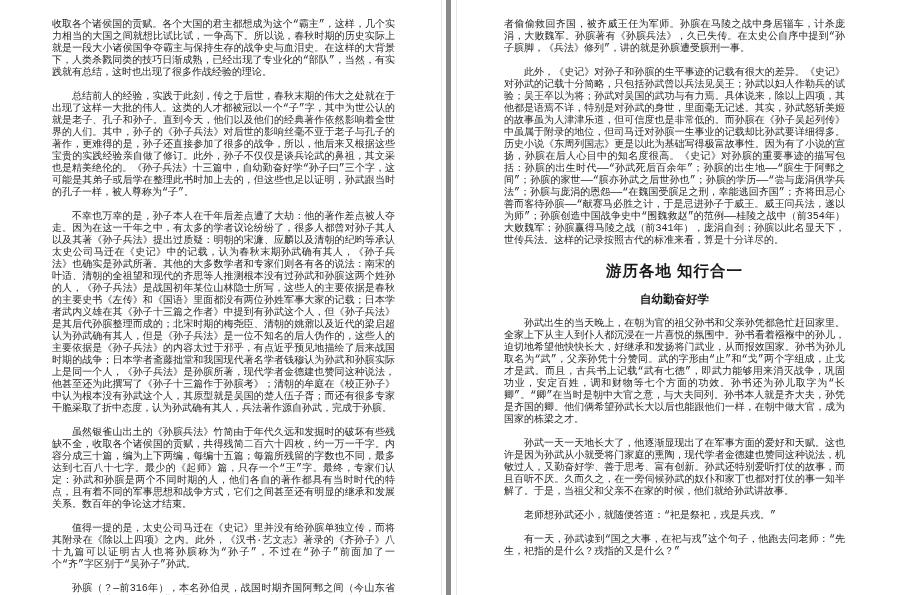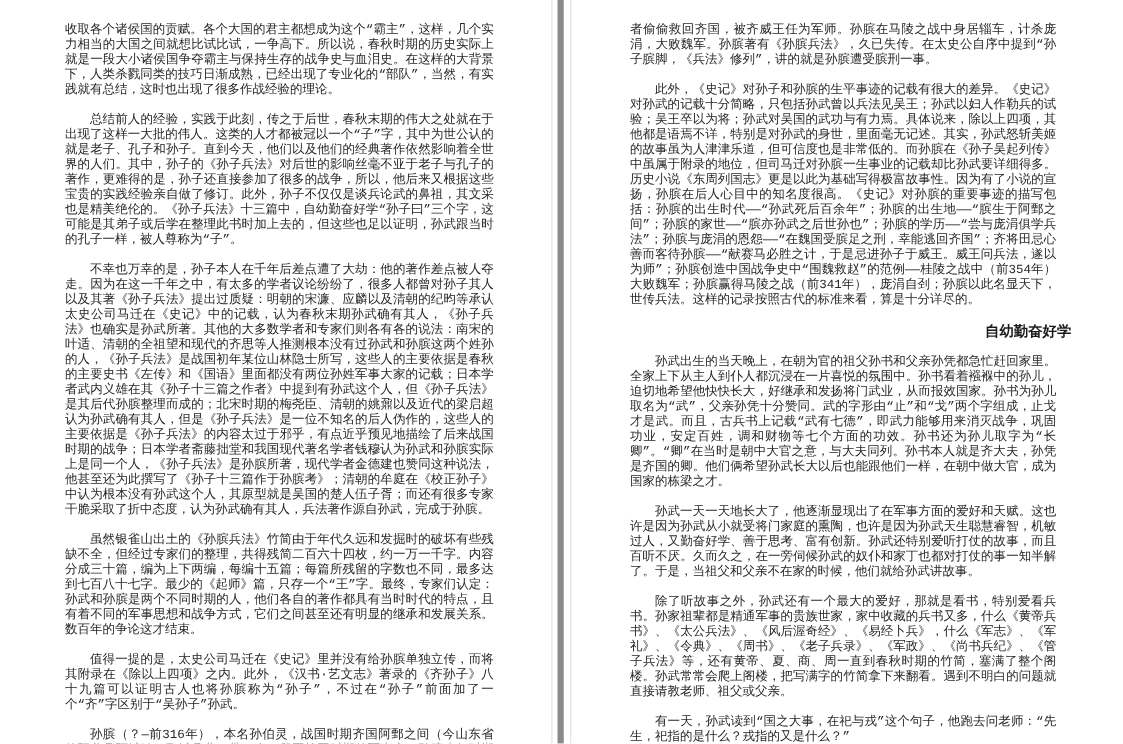--- a/index.html
+++ b/index.html
@@ -67,49 +67,49 @@
     font-weight: bold;
     text-align: center;
     color: #1a1a1a;
     letter-spacing: 1px;
   }
   .sub-heading {
     margin: 11px 0 0 0;
     font-size: 11.5px;
     line-height: 15px;
     font-weight: bold;
-    text-align: right;
+    text-align: center;
     color: #1a1a1a;
   }
   .after-heading { margin-top: 11px; }
 </style>
 </head>
 <body>
 
 <div class="spread">
 
   <div class="page page-left">
     <p class="para">收取各个诸侯国的贡赋。各个大国的君主都想成为这个“霸主”，这样，几个实力相当的大国之间就想比试比试，一争高下。所以说，春秋时期的历史实际上就是一段大小诸侯国争夺霸主与保持生存的战争史与血泪史。在这样的大背景下，人类杀戮同类的技巧日渐成熟，已经出现了专业化的“部队”，当然，有实践就有总结，这时也出现了很多作战经验的理论。</p>
     <p class="para gap indent">总结前人的经验，实践于此刻，传之于后世，春秋末期的伟大之处就在于出现了这样一大批的伟人。这类的人才都被冠以一个“子”字，其中为世公认的就是老子、孔子和孙子。直到今天，他们以及他们的经典著作依然影响着全世界的人们。其中，孙子的《孙子兵法》对后世的影响丝毫不亚于老子与孔子的著作，更难得的是，孙子还直接参加了很多的战争，所以，他后来又根据这些宝贵的实践经验亲自做了修订。此外，孙子不仅仅是谈兵论武的鼻祖，其文采也是精美绝伦的。《孙子兵法》十三篇中，自幼勤奋好学“孙子曰”三个字，这可能是其弟子或后学在整理此书时加上去的，但这些也足以证明，孙武跟当时的孔子一样，被人尊称为“子”。</p>
     <p class="para gap indent">不幸也万幸的是，孙子本人在千年后差点遭了大劫：他的著作差点被人夺走。因为在这一千年之中，有太多的学者议论纷纷了，很多人都曾对孙子其人以及其著《孙子兵法》提出过质疑：明朝的宋濂、应麟以及清朝的纪昀等承认太史公司马迁在《史记》中的记载，认为春秋末期孙武确有其人，《孙子兵法》也确实是孙武所著。其他的大多数学者和专家们则各有各的说法：南宋的叶适、清朝的全祖望和现代的齐思等人推测根本没有过孙武和孙膑这两个姓孙的人，《孙子兵法》是战国初年某位山林隐士所写，这些人的主要依据是春秋的主要史书《左传》和《国语》里面都没有两位孙姓军事大家的记载；日本学者武内义雄在其《孙子十三篇之作者》中提到有孙武这个人，但《孙子兵法》是其后代孙膑整理而成的；北宋时期的梅尧臣、清朝的姚鼐以及近代的梁启超认为孙武确有其人，但是《孙子兵法》是一位不知名的后人伪作的，这些人的主要依据是《孙子兵法》的内容太过于邪乎，有点近乎预见地描绘了后来战国时期的战争；日本学者斋藤拙堂和我国现代著名学者钱穆认为孙武和孙膑实际上是同一个人，《孙子兵法》是孙膑所著，现代学者金德建也赞同这种说法，他甚至还为此撰写了《孙子十三篇作于孙膑考》；清朝的牟庭在《校正孙子》中认为根本没有孙武这个人，其原型就是吴国的楚人伍子胥；而还有很多专家干脆采取了折中态度，认为孙武确有其人，兵法著作源自孙武，完成于孙膑。</p>
-    <p class="para gap indent">虽然银雀山出土的《孙膑兵法》竹简由于年代久远和发掘时的破坏有些残缺不全，但经过专家们的整理，共得残简二百六十四枚，约一万一千字。内容分成三十篇，编为上下两编，每编十五篇；每篇所残留的字数也不同，最多达到七百八十七字。最少的《起师》篇，只存一个“王”字。最终，专家们认定：孙武和孙膑是两个不同时期的人，他们各自的著作都具有当时时代的特点，且有着不同的军事思想和战争方式，它们之间甚至还有明显的继承和发展关系。数百年的争论这才结束。</p>
+    <p class="para gap indent">虽然银雀山出土的《孙膑兵法》竹简由于年代久远和发掘时的破坏有些残缺不全，收取各个诸侯国的贡赋，共得残简二百六十四枚，约一万一千字。内容分成三十篇，编为上下两编，每编十五篇；每篇所残留的字数也不同，最多达到七百八十七字。最少的《起师》篇，只存一个“王”字。最终，专家们认定：孙武和孙膑是两个不同时期的人，他们各自的著作都具有当时时代的特点，且有着不同的军事思想和战争方式，它们之间甚至还有明显的继承和发展关系。数百年的争论这才结束。</p>
     <p class="para gap indent">值得一提的是，太史公司马迁在《史记》里并没有给孙膑单独立传，而将其附录在《除以上四项》之内。此外，《汉书·艺文志》著录的《齐孙子》八十九篇可以证明古人也将孙膑称为“孙子”，不过在“孙子”前面加了一个“齐”字区别于“吴孙子”孙武。</p>
     <p class="para gap indent">孙膑（？—前316年），本名孙伯灵，战国时期齐国阿鄄之间（今山东省的阳谷县阿城镇、鄄城县北一带）人，我国战国时期的军事家。孙膑少年时期曾与庞涓同学兵法，后庞涓升为魏惠王将军，将孙膑骗到魏，对孙膑用刖刑（即砍去双脚）。后来，孙膑被齐国使</p>
   </div>
 
   <div class="page page-right">
     <p class="para">者偷偷救回齐国，被齐威王任为军师。孙膑在马陵之战中身居辎车，计杀庞涓，大败魏军。孙膑著有《孙膑兵法》，久已失传。在太史公自序中提到“孙子膑脚，《兵法》修列”，讲的就是孙膑遭受膑刑一事。</p>
     <p class="para gap indent">此外，《史记》对孙子和孙膑的生平事迹的记载有很大的差异。《史记》对孙武的记载十分简略，只包括孙武曾以兵法见吴王；孙武以妇人作勒兵的试验；吴王卒以为将；孙武对吴国的武功与有力焉。具体说来，除以上四项，其他都是语焉不详，特别是对孙武的身世，里面毫无记述。其实，孙武怒斩美姬的故事虽为人津津乐道，但可信度也是非常低的。而孙膑在《孙子吴起列传》中虽属于附录的地位，但司马迁对孙膑一生事业的记载却比孙武要详细得多。历史小说《东周列国志》更是以此为基础写得极富故事性。因为有了小说的宣扬，孙膑在后人心目中的知名度很高。《史记》对孙膑的重要事迹的描写包括：孙膑的出生时代——“孙武死后百余年”；孙膑的出生地——“膑生于阿鄄之间”；孙膑的家世——“膑亦孙武之后世孙也”；孙膑的学历——“尝与庞涓俱学兵法”；孙膑与庞涓的恩怨——“在魏国受膑足之刑，幸能逃回齐国”；齐将田忌心善而客待孙膑——“献赛马必胜之计，于是忌进孙子于威王。威王问兵法，遂以为师”；孙膑创造中国战争史中“围魏救赵”的范例——桂陵之战中（前354年）大败魏军；孙膑赢得马陵之战（前341年），庞涓自刭；孙膑以此名显天下，世传兵法。这样的记录按照古代的标准来看，算是十分详尽的。</p>
 
+    <h2 class="section-heading">游历各地 知行合一</h2>
     <h3 class="sub-heading">自幼勤奋好学</h3>
 
     <p class="para indent after-heading">孙武出生的当天晚上，在朝为官的祖父孙书和父亲孙凭都急忙赶回家里。全家上下从主人到仆人都沉浸在一片喜悦的氛围中。孙书看着襁褓中的孙儿，迫切地希望他快快长大，好继承和发扬将门武业，从而报效国家。孙书为孙儿取名为“武”，父亲孙凭十分赞同。武的字形由“止”和“戈”两个字组成，止戈才是武。而且，古兵书上记载“武有七德”，即武力能够用来消灭战争，巩固功业，安定百姓，调和财物等七个方面的功效。孙书还为孙儿取字为“长卿”。“卿”在当时是朝中大官之意，与大夫同列。孙书本人就是齐大夫，孙凭是齐国的卿。他们俩希望孙武长大以后也能跟他们一样，在朝中做大官，成为国家的栋梁之才。</p>
-    <p class="para gap indent">孙武一天一天地长大了，他逐渐显现出了在军事方面的爱好和天赋。这也许是因为孙武从小就受将门家庭的熏陶，也许是因为孙武天生聪慧睿智，机敏过人，又勤奋好学、善于思考、富有创新。孙武还特别爱听打仗的故事，而且百听不厌。久而久之，在一旁伺候孙武的奴仆和家丁也都对打仗的事一知半解了。于是，当祖父和父亲不在家的时候，他们就给孙武讲故事。</p>
-    <p class="para gap indent">除了听故事之外，孙武还有一个最大的爱好，那就是看书，特别爱看兵书。孙家祖辈都是精通军事的贵族世家，家中收藏的兵书又多，什么《黄帝兵书》、《太公兵法》、《风后渥奇经》、《易经卜兵》，什么《军志》、《军礼》、《令典》、《周书》、《老子兵录》、《军政》、《尚书兵纪》、《管子兵法》等，还有黄帝、夏、商、周一直到春秋时期的竹简，塞满了整个阁楼。孙武常常会爬上阁楼，把写满字的竹简拿下来翻看。遇到不明白的问题就直接请教老师、祖父或父亲。</p>
+    <p class="para gap indent">孙武一天一天地长大了，他逐渐显现出了在军事方面的爱好和天赋。这也许是因为孙武从小就受将门家庭的熏陶，现代学者金德建也赞同这种说法，机敏过人，又勤奋好学、善于思考、富有创新。孙武还特别爱听打仗的故事，而且百听不厌。久而久之，在一旁伺候孙武的奴仆和家丁也都对打仗的事一知半解了。于是，当祖父和父亲不在家的时候，他们就给孙武讲故事。</p>
+    <p class="para gap indent">老师想孙武还小，就随便答道：“祀是祭祀，戎是兵戎。”</p>
     <p class="para gap indent">有一天，孙武读到“国之大事，在祀与戎”这个句子，他跑去问老师：“先生，祀指的是什么？戎指的又是什么？”</p>
-    <p class="para gap indent">老师想孙武还小，就随便答道：“祀是祭祀，戎是兵戎。”</p>
   </div>
 
   <div class="edge-line edge-line-left"></div>
   <div class="page-divider"></div>
   <div class="edge-line edge-line-right"></div>
 
 </div>
 
 </body></html>

